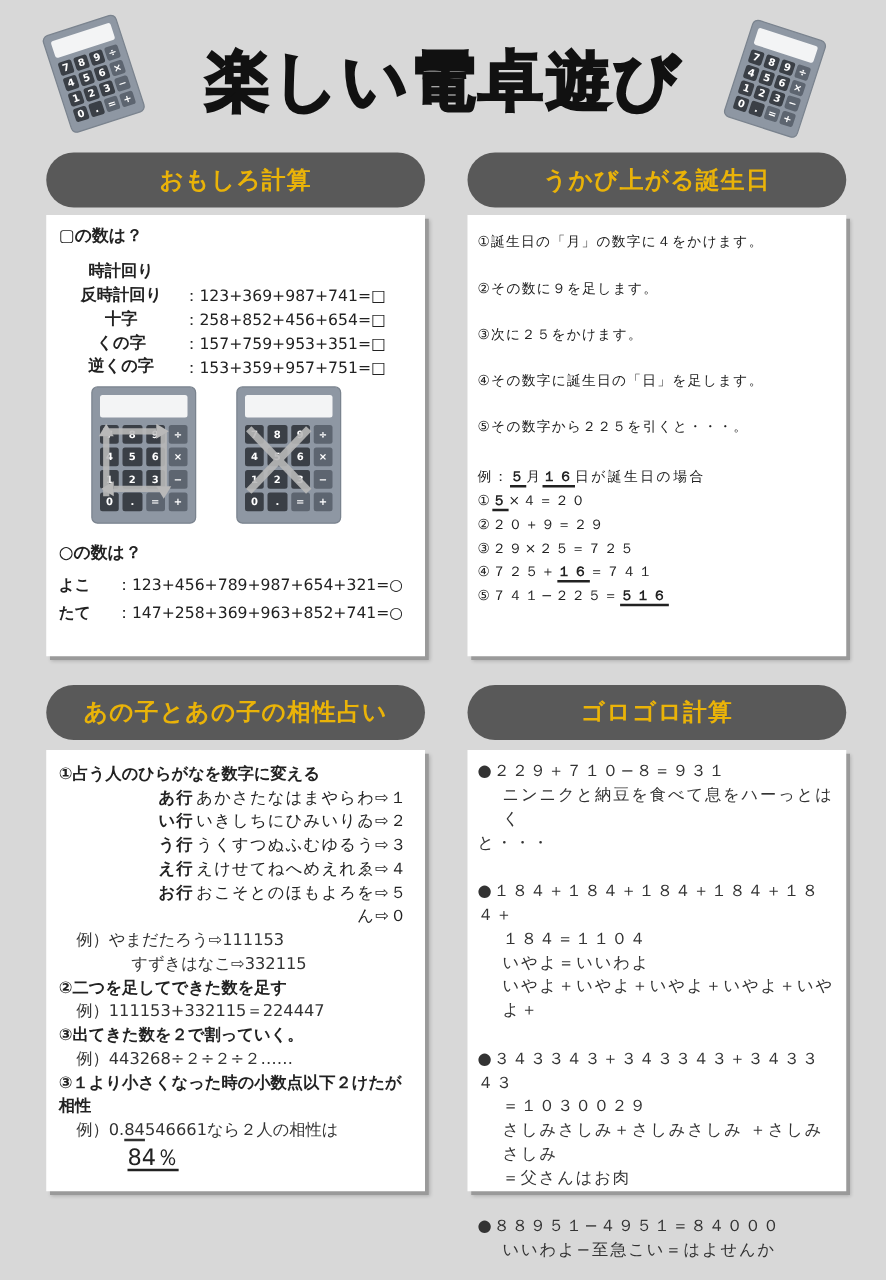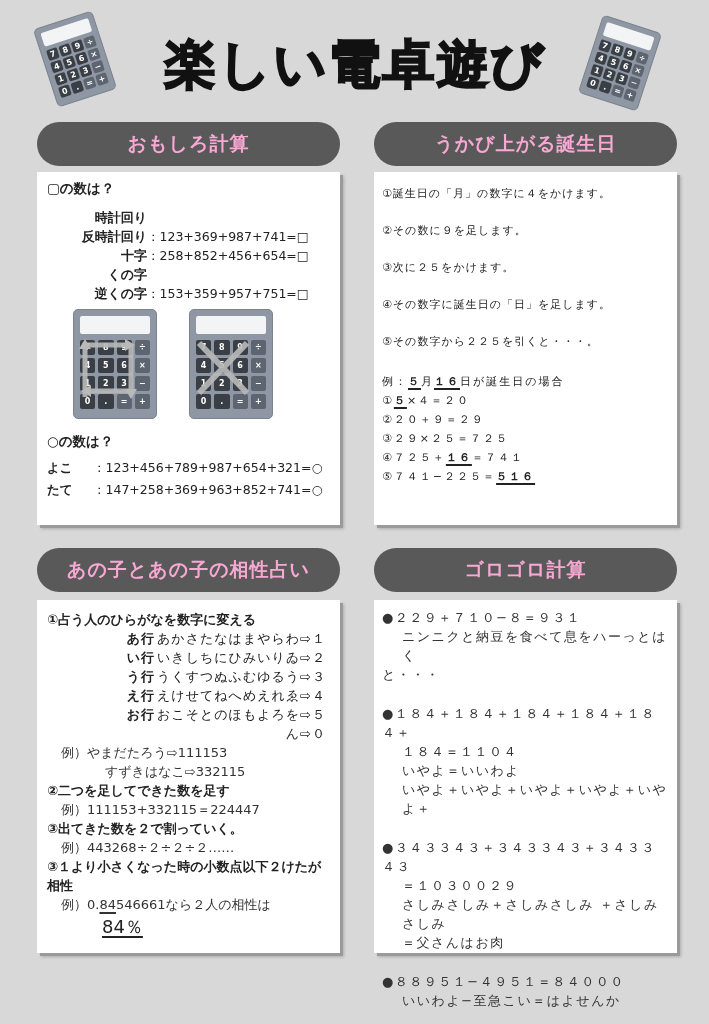--- a/index.html
+++ b/index.html
@@ -15,35 +15,35 @@
 
   .calc { position: absolute; width: 62px; height: 82px; }
   .calc .body { width: 100%; height: 100%; background: #8e97a3; border-radius: 5px; padding: 5px; border: 1px solid #7a838e; }
   .calc .screen { height: 14px; background: #f3f4f5; border-radius: 2px; margin-bottom: 4px; }
   .calc .keys { display: grid; grid-template-columns: repeat(4, 1fr); gap: 2px; }
   .calc .key { height: 11px; background: #3a3f46; border-radius: 2px; color: #fff; font-size: 8px; font-weight: bold; display: flex; align-items: center; justify-content: center; line-height: 1; }
   .calc .key.op { background: #5d6570; }
 
   .hdr {
     position: absolute; height: 44px; background: #595959; border-radius: 22px;
-    color: #f9a8d4; font-weight: 900; font-size: 19px; letter-spacing: 1px;
+    color: #eab308; font-weight: 900; font-size: 19px; letter-spacing: 1px;
     display: flex; align-items: center; justify-content: center;
   }
 
   .panel {
     position: absolute; background: #fff;
     box-shadow: 3px 3px 0 #9a9a9a, 4px 4px 3px rgba(0,0,0,0.2);
   }
   .u { text-decoration: underline; text-underline-offset: 3px; text-decoration-thickness: 2px; font-weight: bold; }
 
   
   .p1 { left: 37px; top: 172px; width: 303px; height: 353px; padding: 8px 10px; font-size: 13px; }
   .p1 .q { font-weight: 900; font-size: 13.5px; margin-bottom: 10px; }
   .p1 .row { display: flex; line-height: 19px; }
-  .p1 .lbl { width: 100px; text-align: right; font-weight: bold; white-space: nowrap; }
+  .p1 .lbl { width: 100px; text-align: center; font-weight: bold; white-space: nowrap; }
   .p1 .eq { white-space: nowrap; font-size: 12.5px; }
   .p1 .calcs { position: relative; height: 120px; margin-top: 6px; }
   .p1 .calc { position: absolute; }
   .p1 .row2 { display: flex; line-height: 22px; font-size: 12.5px; white-space: nowrap; }
   .p1 .row2 .lbl2 { font-weight: bold; width: 46px; }
 
   
   .p2 { left: 374px; top: 172px; width: 303px; height: 353px; padding: 12px 8px; font-size: 11px; letter-spacing: 1px; }
   .p2 .step { line-height: 20px; margin-bottom: 17px; white-space: nowrap; }
   .p2 .ex { margin-top: 20px; line-height: 19px; white-space: nowrap; letter-spacing: 2px; }
@@ -128,20 +128,21 @@
   <div class="row">
       <span class="lbl">反時計回り</span>
       <span class="eq">：123+369+987+741=□</span>
     </div>
   <div class="row">
       <span class="lbl">十字</span>
       <span class="eq">：258+852+456+654=□</span>
     </div>
   <div class="row">
       <span class="lbl">くの字</span>
+      <span class="eq">：157+759+953+351=□</span>
     </div>
   <div class="row">
       <span class="lbl">逆くの字</span>
       <span class="eq">：153+359+957+751=□</span>
     </div>
 
   <div class="calcs">
     <div class="calc" style="left:26px;top:0;width:84px;height:110px;">
       <div class="body" style="padding:6px;">
           <div class="screen" style="height:18px;margin-bottom:6px;"></div>

